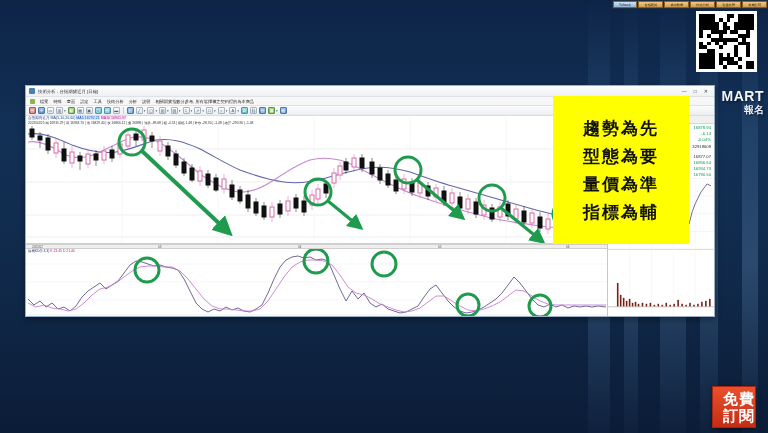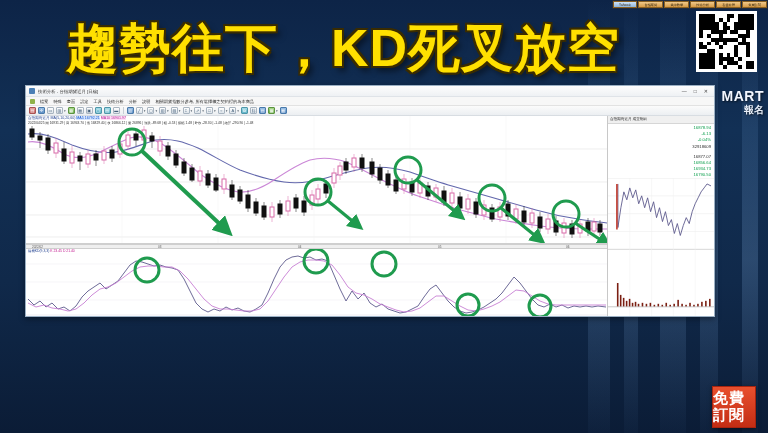--- a/index.html
+++ b/index.html
@@ -184,23 +184,22 @@
   #callout .line {
     font-size: 17px; font-weight: bold; color: #111; letter-spacing: 2px;
     line-height: 19px; white-space: nowrap;
   }
 
   
   #subscribe {
     position: absolute; left: 712px; top: 386px; width: 44px; height: 42px;
     background: linear-gradient(180deg,#e8502e,#c32d14);
     border: 1px solid #a8240f;
-    display: flex; flex-direction: column; justify-content: center; align-items: flex-start;
+    display: flex; flex-direction: column; justify-content: center; align-items: flex-end;
     box-shadow: 0 1px 4px rgba(0,0,0,0.5);
-    font-family: Liberation Serif, serif;
   }
   #subscribe .sb-line {
     font-size: 15px; font-weight: bold; color: #ffffff; line-height: 17px;
     letter-spacing: 1px;
   }
 
   svg { display: block; }
 </style>
 </head>
 <body>
@@ -215,21 +214,20 @@
 
   <div id="taskbar">
     <div class="tb-btn active">Yahoo奇</div>
     <div class="tb-btn">台指期貨</div>
     <div class="tb-btn">當沖教學</div>
     <div class="tb-btn">技術分析</div>
     <div class="tb-btn">看盤軟體</div>
     <div class="tb-btn">免費訂閱</div>
   </div>
 
-  <div id="headline">趨勢往下，KD死叉放空</div>
 
   <div id="qr">
     <div class="qr-grid" id="qr-grid">
         <i class="on"></i>
         <i class="on"></i>
         <i class="on"></i>
         <i class="on"></i>
         <i></i>
         <i></i>
         <i></i>
@@ -832,19 +830,25 @@
             <rect x="98" y="124" width="1.6" height="6"></rect>
             <rect x="102" y="122" width="1.6" height="8"></rect>
           </g>
           <line x1="0" y1="130" x2="107" y2="130" stroke="#bbbbbb" stroke-width="0.8"></line>
         </svg>
       </div>
 
     </div>
   </div>
 
+  <div id="callout">
+    <div class="line">趨勢為先</div>
+    <div class="line">型態為要</div>
+    <div class="line">量價為準</div>
+    <div class="line">指標為輔</div>
+  </div>
 
   <div id="subscribe">
     <div class="sb-line">免費</div>
     <div class="sb-line">訂閱</div>
   </div>
 
 </div>
 
 </body></html>

